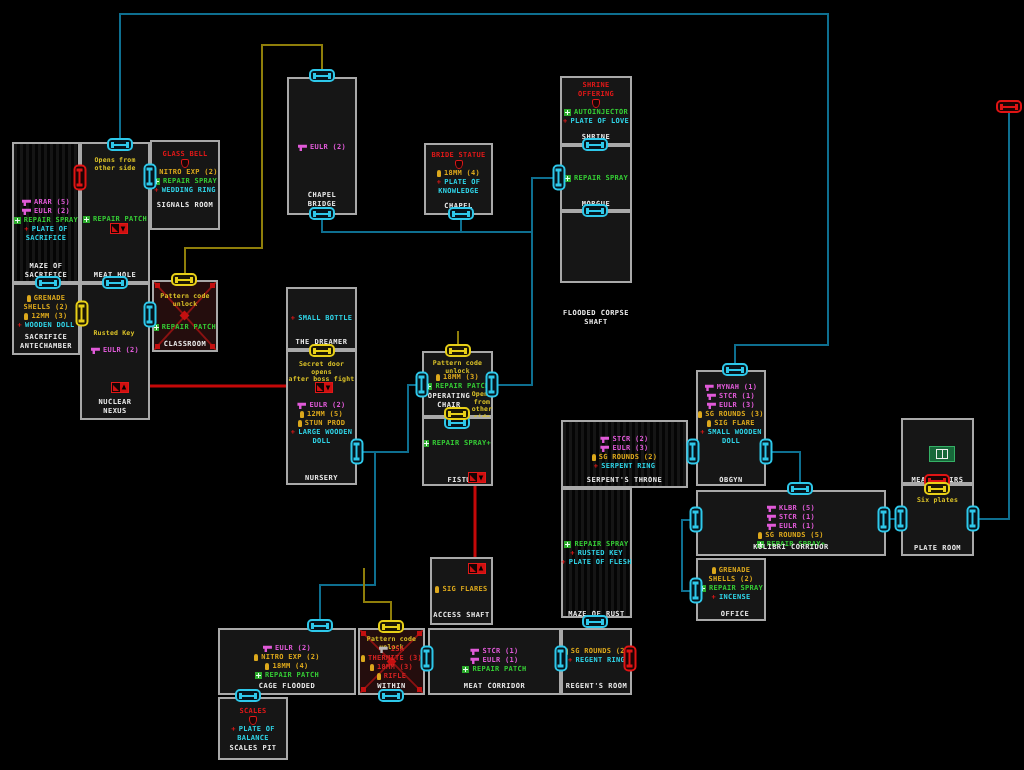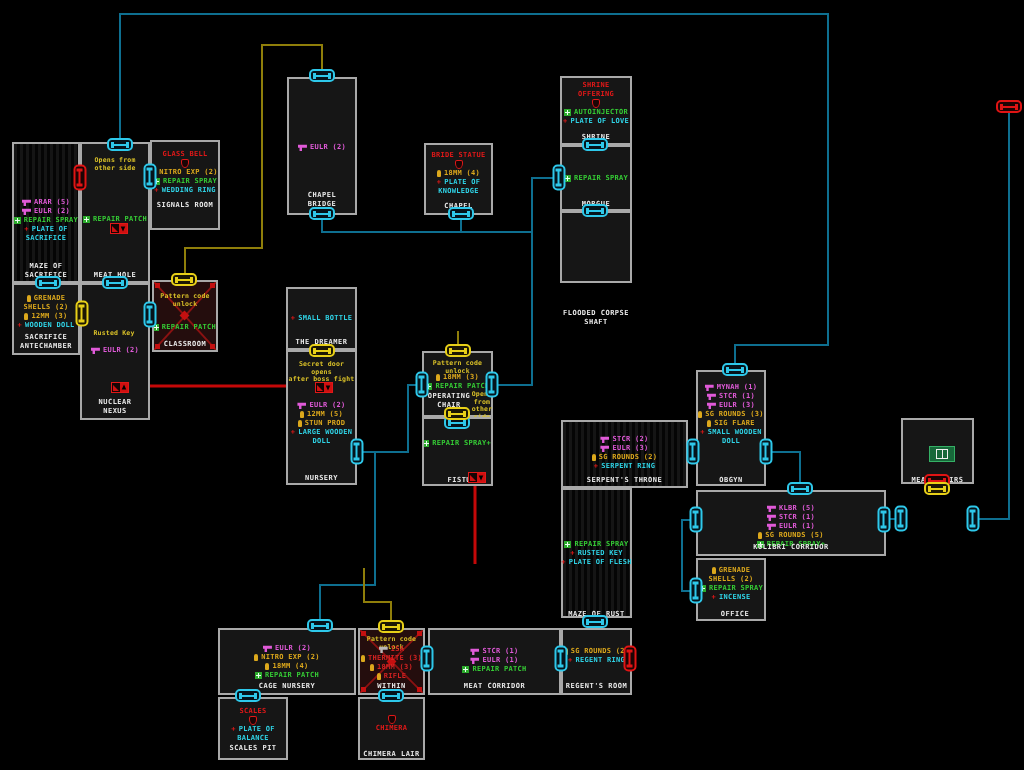--- a/index.html
+++ b/index.html
@@ -452,20 +452,28 @@
     <div class="room plain" style="left: 901px; top: 418px; width: 73px; height: 66px;">
       <div class="mk elev" style="left: 26px; top: 26px;">
         <i>
           <b></b>
         </i>
       </div>
       <div class="rlabel" style="top: 56px;">
         <div>MEAT STAIRS</div>
       </div>
     </div>
+    <div class="room plain" style="left: 901px; top: 484px; width: 73px; height: 72px;">
+      <div class="note" style="top: 11px;">
+        <div>Six plates</div>
+      </div>
+      <div class="rlabel" style="top: 58px;">
+        <div>PLATE ROOM</div>
+      </div>
+    </div>
     <div class="room plain" style="left: 696px; top: 490px; width: 190px; height: 66px;">
       <div class="items" style="top: 12px;">
         <div class="irow">
           <span class="i-gun c-magenta"></span>
           <span class="itxt c-magenta">KLBR (5)</span>
         </div>
         <div class="irow">
           <span class="i-gun c-magenta"></span>
           <span class="itxt c-magenta">STCR (1)</span>
         </div>
@@ -520,41 +528,60 @@
         </div>
         <div class="irow">
           <span class="pre">+</span>
           <span class="itxt c-cyan">PLATE OF FLESH</span>
         </div>
       </div>
       <div class="rlabel" style="top: 120px;">
         <div>MAZE OF RUST</div>
       </div>
     </div>
+    <div class="room plain" style="left: 430px; top: 557px; width: 63px; height: 68px;">
+      <div class="items" style="top: 26px;">
+        <div class="irow">
+          <span class="i-bullet c-gold"></span>
+          <span class="itxt c-gold">SIG FLARES</span>
+        </div>
+      </div>
+      <div class="mk hatchbox up" style="left: 36px; top: 4px;">
+        <span class="hl">
+          <i></i>
+        </span>
+        <span class="hr">
+          <i></i>
+        </span>
+      </div>
+      <div class="rlabel" style="top: 52px;">
+        <div>ACCESS SHAFT</div>
+      </div>
+    </div>
     <div class="room plain" style="left: 218px; top: 628px; width: 138px; height: 67px;">
       <div class="items" style="top: 14px;">
         <div class="irow">
           <span class="i-gun c-magenta"></span>
           <span class="itxt c-magenta">EULR (2)</span>
         </div>
         <div class="irow">
           <span class="i-bullet c-gold"></span>
           <span class="itxt c-gold">NITRO EXP (2)</span>
         </div>
         <div class="irow">
           <span class="i-bullet c-gold"></span>
           <span class="itxt c-gold">18MM (4)</span>
         </div>
         <div class="irow">
           <span class="i-box c-green"></span>
           <span class="itxt c-green">REPAIR PATCH</span>
         </div>
       </div>
       <div class="rlabel" style="top: 52px;">
-        <div>CAGE NURSERY</div>
+        <div>CAGE FLOODED</div>
       </div>
     </div>
     <div class="room redx" style="left: 358px; top: 628px; width: 67px; height: 67px;">
       <svg class="xsvg" viewBox="0 0 67 67" preserveAspectRatio="none">
         <line x1="0" y1="0" x2="67" y2="67" stroke="#8a1212" stroke-width="2"></line>
         <line x1="0" y1="67" x2="67" y2="0" stroke="#8a1212" stroke-width="2"></line>
       </svg>
       <i class="cdot" style="left: 1px; top: 1px;"></i>
       <i class="cdot" style="right: 1px; top: 1px;"></i>
       <i class="cdot" style="left: 1px; bottom: 1px;"></i>
@@ -632,33 +659,20 @@
           <span class="itxt c-cyan">PLATE OF</span>
         </div>
         <div class="irow">
           <span class="itxt c-cyan">BALANCE</span>
         </div>
       </div>
       <div class="rlabel" style="top: 45px;">
         <div>SCALES PIT</div>
       </div>
     </div>
-    <div class="room plain" style="left: 358px; top: 697px; width: 67px; height: 63px;">
-      <div class="items" style="top: 16px;">
-        <div class="irow">
-          <span class="i-shield c-red"></span>
-        </div>
-        <div class="irow">
-          <span class="itxt c-title">CHIMERA</span>
-        </div>
-      </div>
-      <div class="rlabel" style="top: 51px;">
-        <div>CHIMERA LAIR</div>
-      </div>
-    </div>
     <div class="door h dc-cyan" style="left: 107px; top: 138px;">
       <span class="db"></span>
       <span class="de1"></span>
       <span class="de2"></span>
     </div>
     <div class="door v dc-red" style="left: 67px; top: 171px;">
       <span class="db"></span>
       <span class="de1"></span>
       <span class="de2"></span>
     </div>

